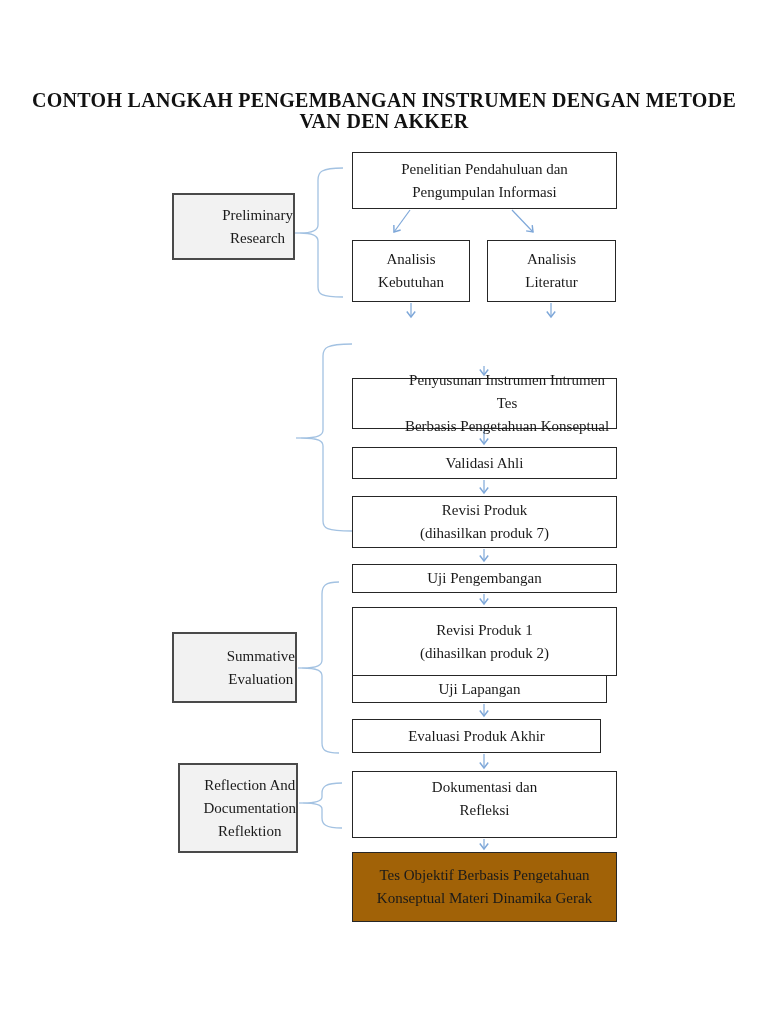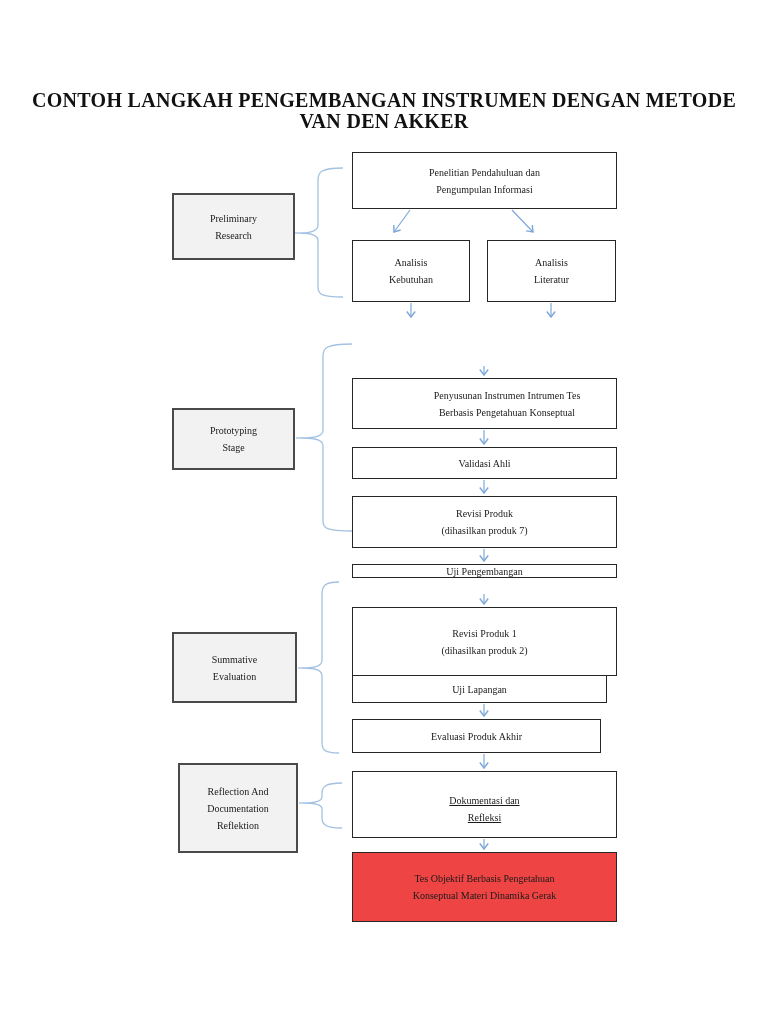--- a/index.html
+++ b/index.html
@@ -14,50 +14,51 @@
   .title{
     position:absolute;top:90px;left:0;width:768px;
     text-align:center;font-weight:bold;
     font-size:20px;line-height:21px;letter-spacing:.3px;
     white-space:pre-line;color:#111;
   }
   .box{
     position:absolute;
     display:flex;align-items:center;justify-content:center;
     text-align:center;
-    font-size:10px;line-height:17px;
+    font-size:15px;line-height:23px;
     white-space:pre-line;
     box-sizing:border-box;
     z-index:2;
   }
   .stage{
     background:#f2f2f2;
     border:2px solid #4a4a4a;
+    justify-content:flex-end;
   }
   .flow{
     background:#ffffff;
     border:1.5px solid #262626;
   }
-  .flow.gray{background:#ef4444;}
-  .flow.top-text{align-items:flex-start;padding-top:20px;text-decoration:underline;}
+  .flow.gray{background:#a16207;}
+  .flow.top-text{align-items:flex-start;padding-top:4px;}
   .overlay{position:absolute;top:0;left:0;z-index:1;}
   
   .s1{left:172px;top:193px;width:123px;height:67px;}
   .s2{left:172px;top:408px;width:123px;height:62px;}
   .s3{left:172px;top:632px;width:125px;height:71px;}
   .s4{left:178px;top:763px;width:120px;height:90px;}
   
   .f1{left:352px;top:152px;width:265px;height:57px;}
   .f2{left:352px;top:240px;width:118px;height:62px;}
   .f3{left:487px;top:240px;width:129px;height:62px;}
   .f4{left:352px;top:331px;width:265px;height:34px;}
   .f5{left:352px;top:378px;width:265px;height:51px;padding-left:45px;}
   .f6{left:352px;top:447px;width:265px;height:32px;}
   .f7{left:352px;top:496px;width:265px;height:52px;}
-  .f8{left:352px;top:564px;width:265px;height:14px;}
+  .f8{left:352px;top:564px;width:265px;height:29px;}
   .f9{left:352px;top:607px;width:265px;height:69px;}
   .f10{left:352px;top:675px;width:255px;height:28px;}
   .f11{left:352px;top:719px;width:249px;height:34px;}
   .f12{left:352px;top:771px;width:265px;height:67px;}
   .f13{left:352px;top:852px;width:265px;height:70px;}
 </style>
 </head>
 <body>
 
 <div class="page">
@@ -98,22 +99,20 @@
       <line x1="484" y1="594" x2="484" y2="604" marker-end="url(#ah)"></line>
       <line x1="484" y1="661" x2="484" y2="672" marker-end="url(#ah)"></line>
       <line x1="484" y1="704" x2="484" y2="716" marker-end="url(#ah)"></line>
       <line x1="484" y1="754" x2="484" y2="768" marker-end="url(#ah)"></line>
       <line x1="484" y1="839" x2="484" y2="849" marker-end="url(#ah)"></line>
     </g>
   </svg>
 
   <div class="box stage s1"><span>Preliminary
 Research</span></div>
-  <div class="box stage s2"><span>Prototyping
-Stage</span></div>
   <div class="box stage s3"><span>Summative
 Evaluation</span></div>
   <div class="box stage s4"><span>Reflection And
 Documentation
 Reflektion</span></div>
 
   <div class="box flow f1"><span>Penelitian Pendahuluan dan
 Pengumpulan Informasi</span></div>
   <div class="box flow f2"><span>Analisis
 Kebutuhan</span></div>

